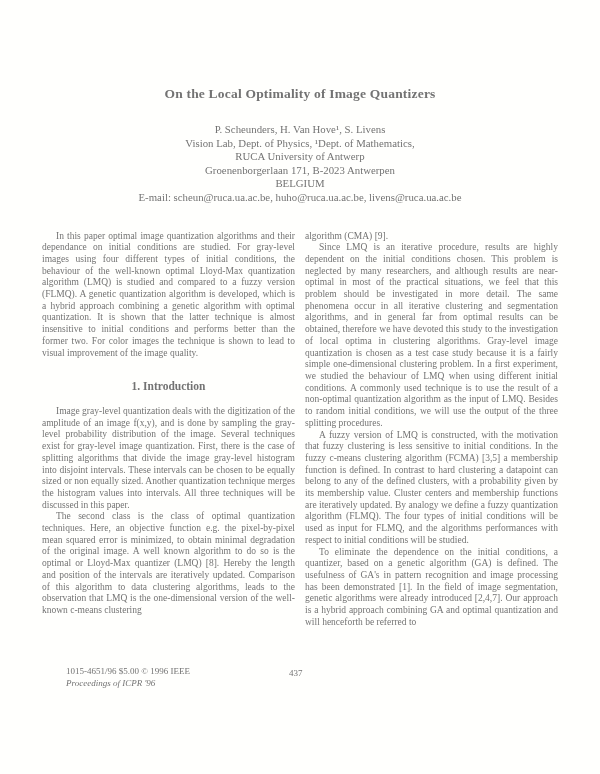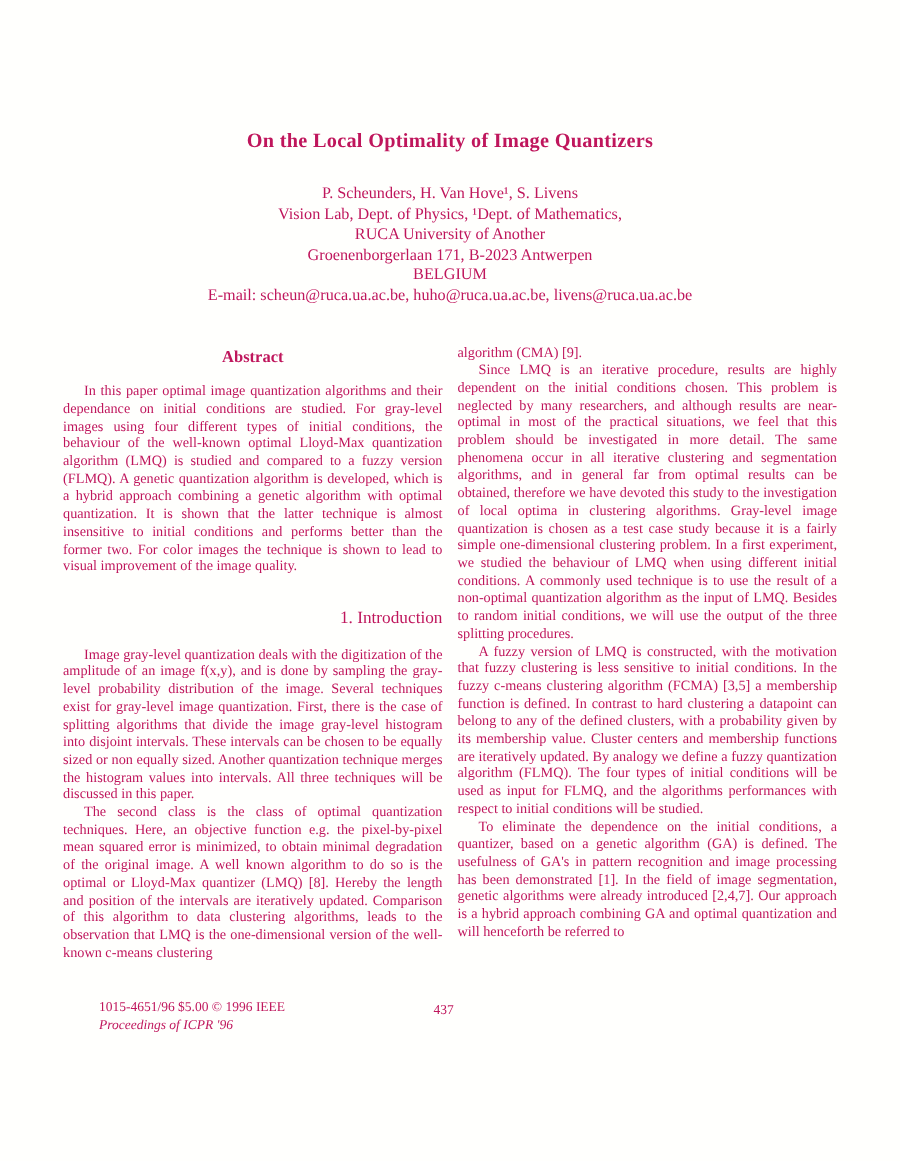--- a/index.html
+++ b/index.html
@@ -2,21 +2,21 @@
 <html><head>
 <meta charset="utf-8">
 <style>
   html, body { margin: 0; padding: 0; background: #f4f4f2; }
   .page {
     position: relative;
     width: 600px;
     height: 774px;
     background: #fdfdfb;
     font-family: "Liberation Serif", "DejaVu Serif", serif;
-    color: #be185d;
+    color: #737373;
     overflow: hidden;
     filter: blur(0.22px) contrast(1.02);
   }
   .header { text-align: center; padding-top: 86px; }
   .paper-title {
     font-size: 13.5px;
     font-weight: bold;
     letter-spacing: 0.2px;
   }
   .author-block {
@@ -40,24 +40,24 @@
   .abstract-title {
     text-align: center;
     font-weight: bold;
     font-size: 11px;
     margin: 2px 0 12px 0;
   }
   .abstract-text p { }
   p { margin: 0; text-indent: 14px; }
   p.continuation { text-indent: 0; }
   .section-title {
-    font-weight: normal;
+    font-weight: bold;
     font-size: 11.5px;
     margin: 22px 0 13px 0;
-    text-align: right;
+    text-align: center;
   }
   .footer {
     position: absolute;
     top: 666px;
     left: 0;
     width: 100%;
     font-size: 9px;
     line-height: 11.5px;
   }
   .copyright-block {
@@ -75,31 +75,30 @@
 </head>
 <body>
 
 <div class="page">
 
   <div class="header">
     <div class="paper-title">On the Local Optimality of Image Quantizers</div>
     <div class="author-block">
       <div>P. Scheunders, H. Van Hove¹, S. Livens</div>
       <div>Vision Lab, Dept. of Physics, ¹Dept. of Mathematics,</div>
-      <div>RUCA University of Another</div>
+      <div>RUCA University of Antwerp</div>
       <div>Groenenborgerlaan 171, B-2023 Antwerpen</div>
       <div>BELGIUM</div>
       <div>E-mail: scheun@ruca.ua.ac.be, huho@ruca.ua.ac.be, livens@ruca.ua.ac.be</div>
     </div>
   </div>
 
   <div class="columns">
 
     <div class="col">
-      <div class="abstract-title">Abstract</div>
       <div class="abstract-text">
         <p>In this paper optimal image quantization algorithms and their dependance on initial conditions are studied. For gray-level images using four different types of initial conditions, the behaviour of the well-known optimal Lloyd-Max quantization algorithm (LMQ) is studied and compared to a fuzzy version (FLMQ). A genetic quantization algorithm is developed, which is a hybrid approach combining a genetic algorithm with optimal quantization. It is shown that the latter technique is almost insensitive to initial conditions and performs better than the former two. For color images the technique is shown to lead to visual improvement of the image quality.</p>
       </div>
       <div class="section-title">1. Introduction</div>
       <p>Image gray-level quantization deals with the digitization of the amplitude of an image f(x,y), and is done by sampling the gray-level probability distribution of the image. Several techniques exist for gray-level image quantization. First, there is the case of splitting algorithms that divide the image gray-level histogram into disjoint intervals. These intervals can be chosen to be equally sized or non equally sized. Another quantization technique merges the histogram values into intervals. All three techniques will be discussed in this paper.</p>
       <p>The second class is the class of optimal quantization techniques. Here, an objective function e.g. the pixel-by-pixel mean squared error is minimized, to obtain minimal degradation of the original image. A well known algorithm to do so is the optimal or Lloyd-Max quantizer (LMQ) [8]. Hereby the length and position of the intervals are iteratively updated. Comparison of this algorithm to data clustering algorithms, leads to the observation that LMQ is the one-dimensional version of the well-known c-means clustering</p>
     </div>
 
     <div class="col">
       <p class="continuation">algorithm (CMA) [9].</p>

